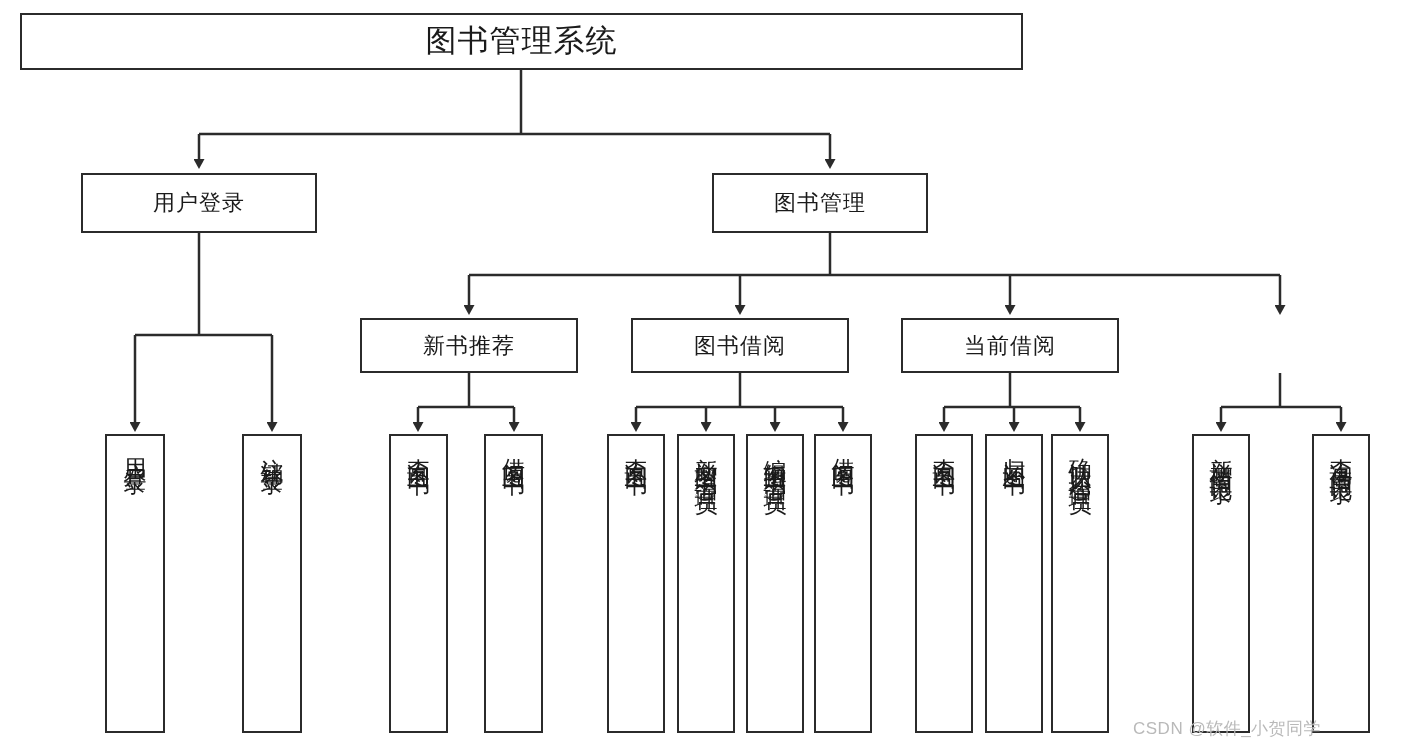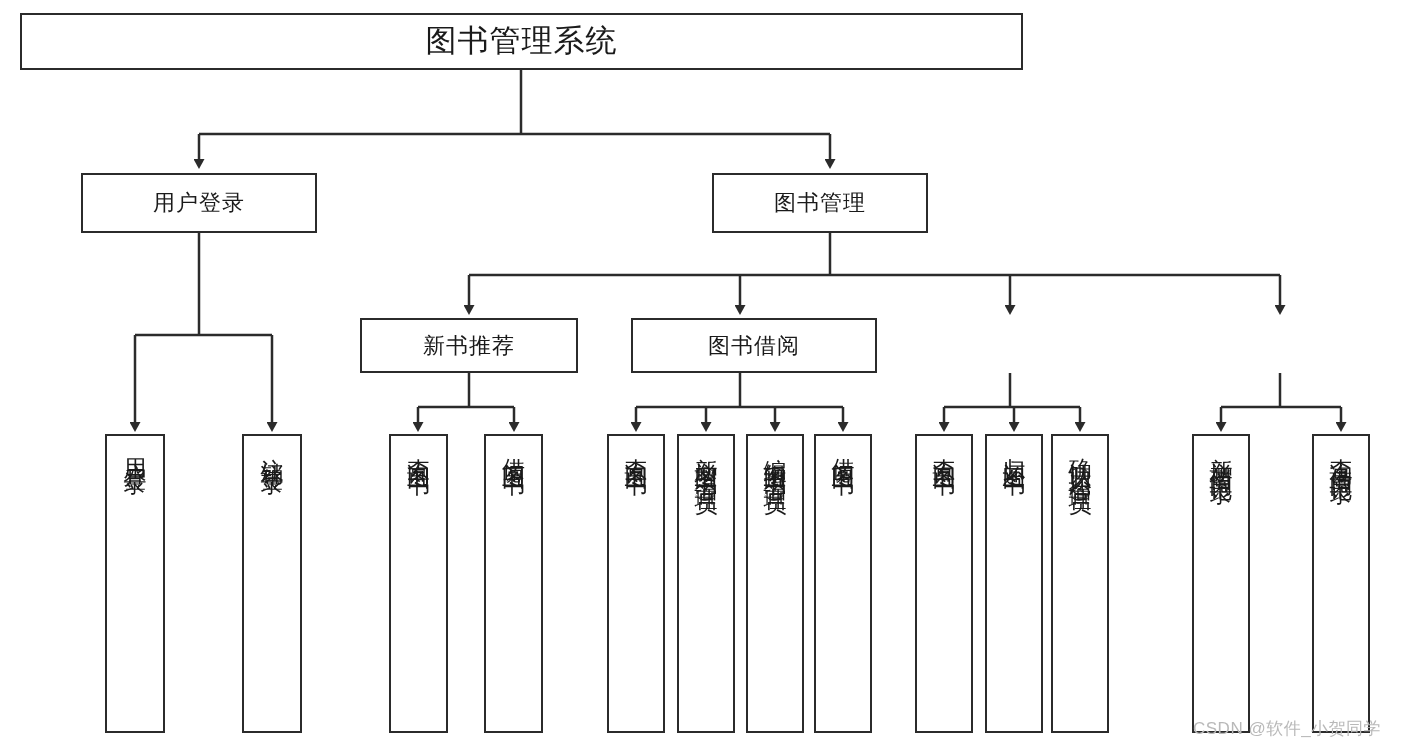--- a/index.html
+++ b/index.html
@@ -132,22 +132,25 @@
   <div class="node horiz" style="left:81px; top:173px; width:236px; height:60px;">
     <span class="label">用户登录</span>
   </div>
   <div class="node horiz" style="left:712px; top:173px; width:216px; height:60px;">
     <span class="label">图书管理</span>
   </div>
 
   <div class="node horiz" style="left:360px; top:318px; width:218px; height:55px;">
     <span class="label">新书推荐</span>
   </div>
-  <div class="node horiz" style="left:631px; top:318px; width:246px; height:55px;">
+  <div class="node horiz" style="left:631px; top:318px; width:218px; height:55px;">
     <span class="label">图书借阅</span>
+  </div>
+  <div class="node horiz" style="left:901px; top:318px; width:218px; height:55px;">
+    <span class="label">当前借阅</span>
   </div>
 
   <div class="node vert" style="left:105px; top:434px; width:60px; height:299px;">
     <span class="label">用户登录</span>
   </div>
   <div class="node vert" style="left:242px; top:434px; width:60px; height:299px;">
     <span class="label">注销登录</span>
   </div>
 
   <div class="node vert" style="left:389px; top:434px; width:59px; height:299px;">
@@ -180,15 +183,15 @@
     <span class="label">确认归还（管理员）</span>
   </div>
 
   <div class="node vert" style="left:1192px; top:434px; width:58px; height:299px;">
     <span class="label">新增借阅记录</span>
   </div>
   <div class="node vert" style="left:1312px; top:434px; width:58px; height:299px;">
     <span class="label">查询借阅记录</span>
   </div>
 
-  <div class="watermark" style="left:1193px; top:717px;">CSDN @软件_小贺同学</div>
+  <div class="watermark" style="left:1133px; top:717px;">CSDN @软件_小贺同学</div>
 
 </div>
 
 </body></html>

